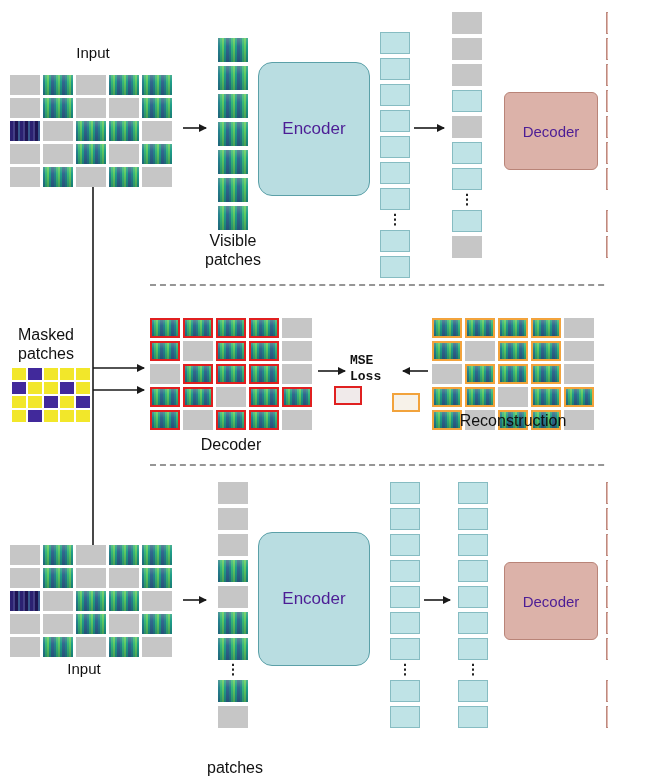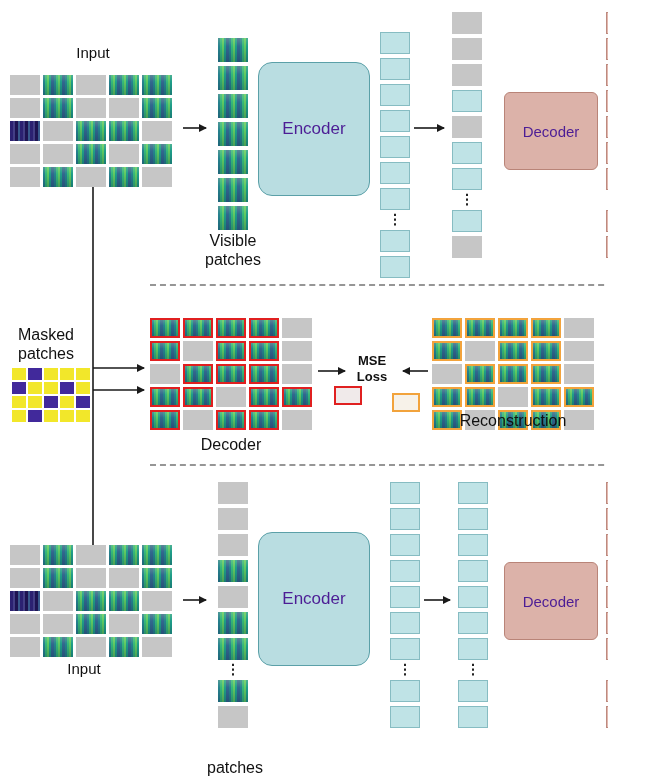--- a/index.html
+++ b/index.html
@@ -37,22 +37,22 @@
   .enc{background:var(--encoder-fill);border:1.5px solid var(--encoder-border);
        border-radius:14px;font-size:17px;}
   .dec{background:var(--decoder-fill);border:1.5px solid var(--decoder-border);
        border-radius:6px;font-size:15px;}
 
   .lbl{position:absolute;transform:translateX(-50%);white-space:nowrap;font-size:15px;color:#111;}
   .bold{font-weight:normal;font-size:16px;}
   .small{font-size:16px;}
   .sep{position:absolute;border-top:2px dashed #969696;width:484px;left:150px;}
   .swatch{position:absolute;width:28px;height:19px;box-sizing:border-box;}
-  .msebox{position:absolute;text-align:center;font-size:13px;line-height:16px;
-          color:#111;font-weight:600;}
+  .msebox{position:absolute;text-align:left;font-size:13px;line-height:16px;
+          color:#111;font-weight:600;font-family:Liberation Mono, monospace;}
 </style>
 </head>
 <body>
 
 <div id="canvas">
 
   <svg class="overlay" width="670" height="783" viewBox="0 0 670 783">
     <defs>
       <marker id="ah" markerWidth="9" markerHeight="9" refX="7" refY="4" orient="auto" markerUnits="userSpaceOnUse">
         <path d="M0,0 L8,4 L0,8 Z" fill="#1a1a1a"></path>

